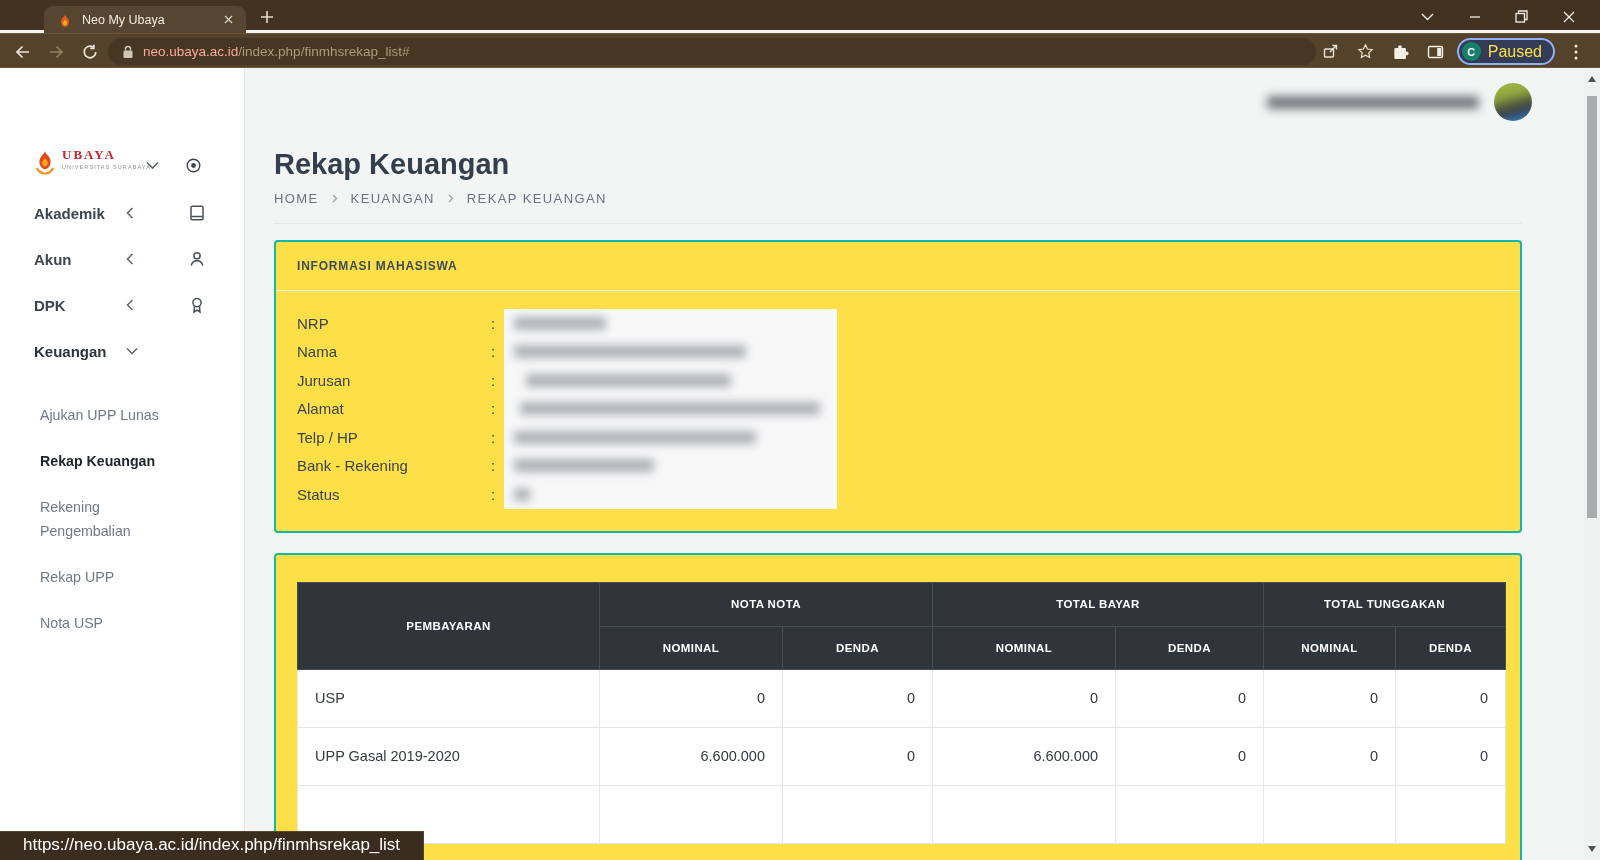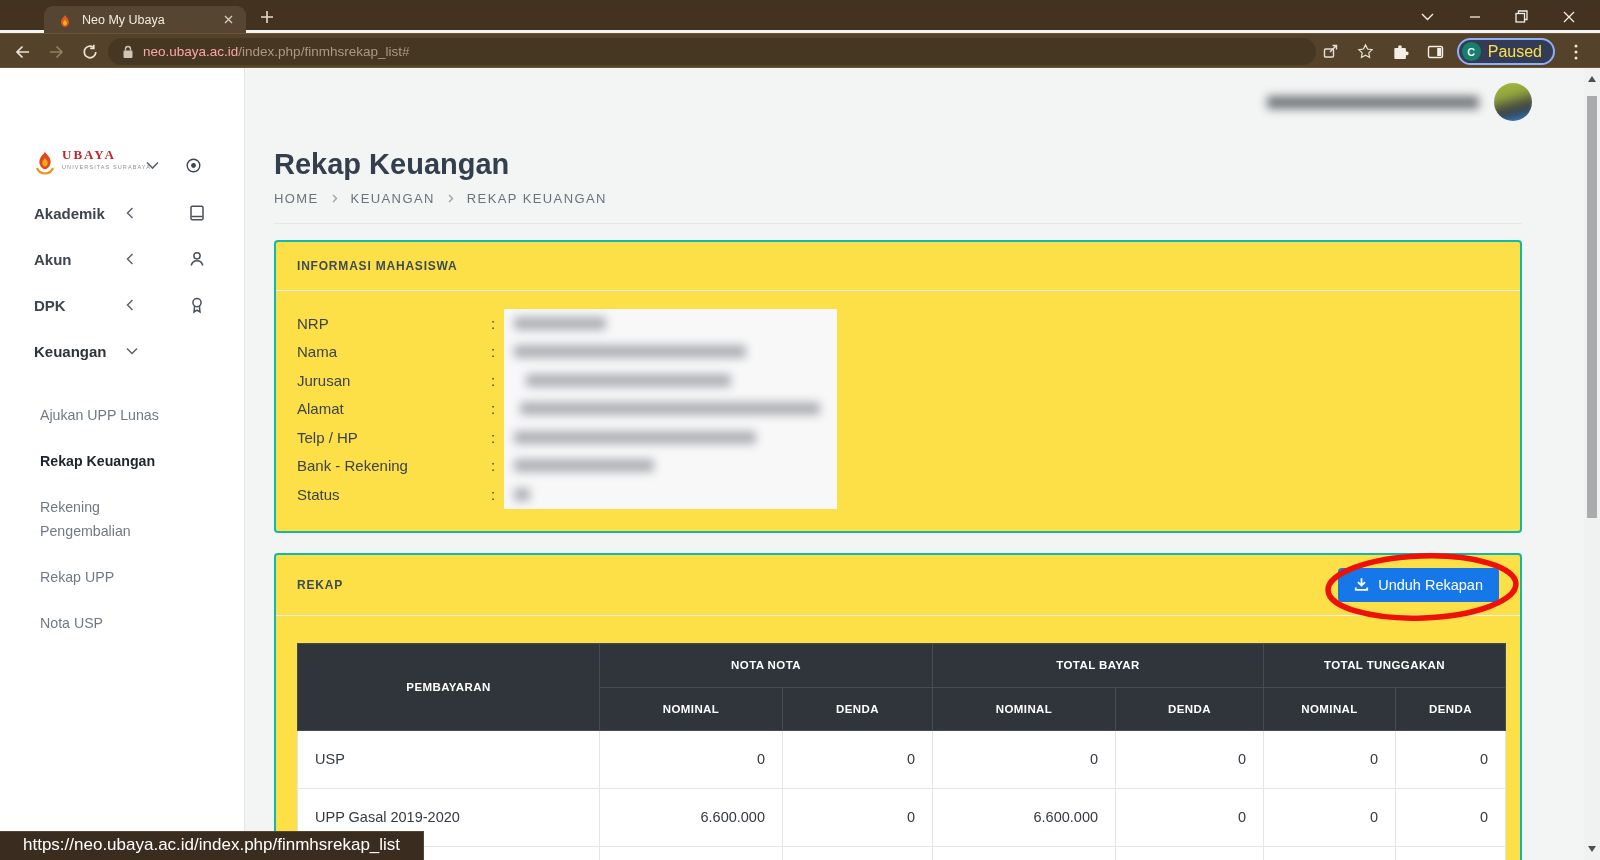--- a/index.html
+++ b/index.html
@@ -397,37 +397,20 @@
           <span class="info-label">Status</span>
           <span class="info-colon">:</span>
           <span class="info-value">
               <span class="redact-bar" style="width:16px;margin-left:10px;"></span>
             </span>
         </div>
       </div>
     </div>
 
     <div class="card rekap-card">
-      <div class="rekap-header">
-        <span class="rekap-title">REKAP</span>
-        <span class="btn-wrap">
-          <button class="btn-primary">
-            <span>
-              <svg width="15" height="15" viewBox="0 0 15 15">
-                  <path d="M7.5 1.2v7M4 5.2l3.5 3.4L11 5.2" fill="none" stroke="#fff" stroke-width="1.8"></path>
-                  <path d="M1.8 10.5v2.3h11.4v-2.3" fill="none" stroke="#fff" stroke-width="1.8"></path>
-                </svg>
-            </span>
-            <span>Unduh Rekapan</span>
-          </button>
-          <svg class="annotation" width="200" height="72" viewBox="0 0 200 72">
-            <ellipse cx="100" cy="36" rx="94" ry="31" fill="none" stroke="#ed1107" stroke-width="5.5" transform="rotate(-2 100 36)"></ellipse>
-          </svg>
-        </span>
-      </div>
 
       <div class="table-wrap">
         <table class="rekap">
           <colgroup>
             <col style="width:302px">
               <col style="width:183px">
               <col style="width:150px">
             <col style="width:183px">
               <col style="width:148px">
               <col style="width:132px">

